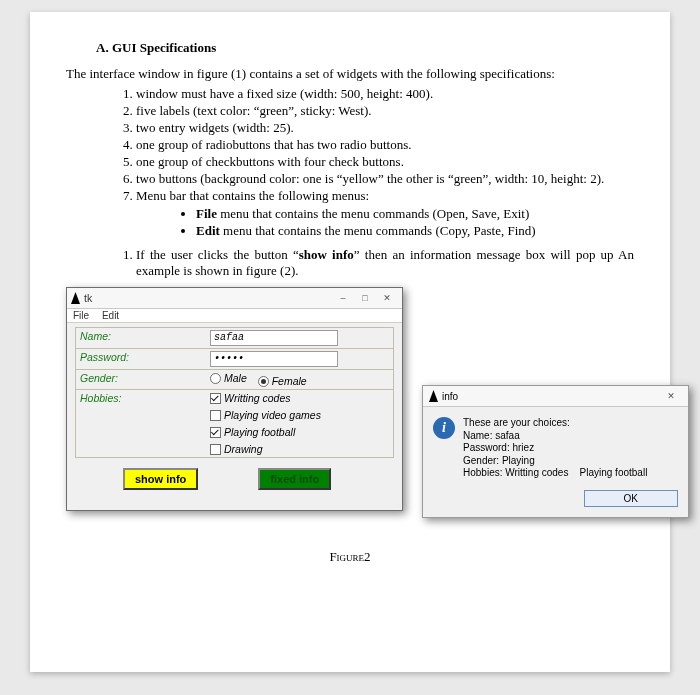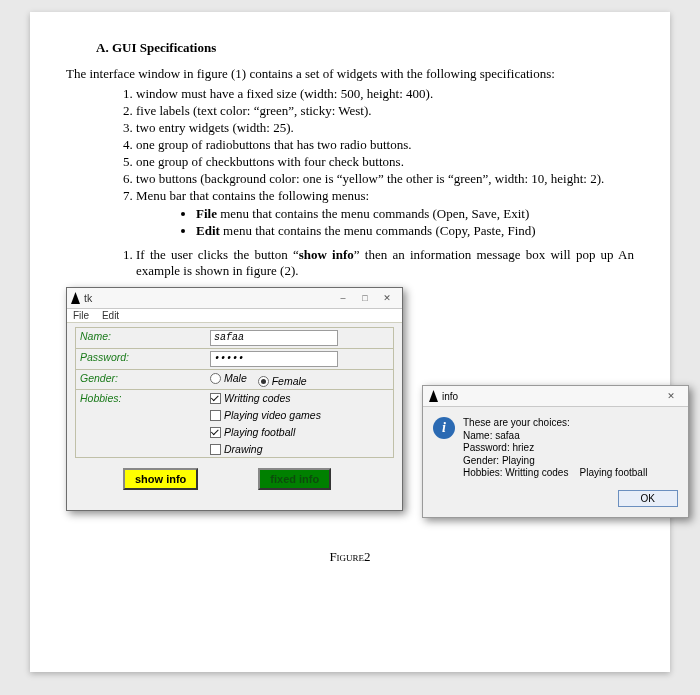--- a/index.html
+++ b/index.html
@@ -214,21 +214,21 @@
   }
   .info-text { line-height: 1.25; }
   .info-btnrow {
     display: flex;
     justify-content: flex-end;
     padding: 4px 10px 10px 10px;
   }
   .info-ok {
     border: 1px solid #6b8fbf;
     background: #e8eef8;
-    padding: 2px 22px;
+    padding: 2px 39px;
     font-size: 10px;
   }
 
   .fig-caption {
     text-align: center;
     font-variant: small-caps;
     margin: 2px 0 0 0;
     font-size: 13px;
   }
 </style>

